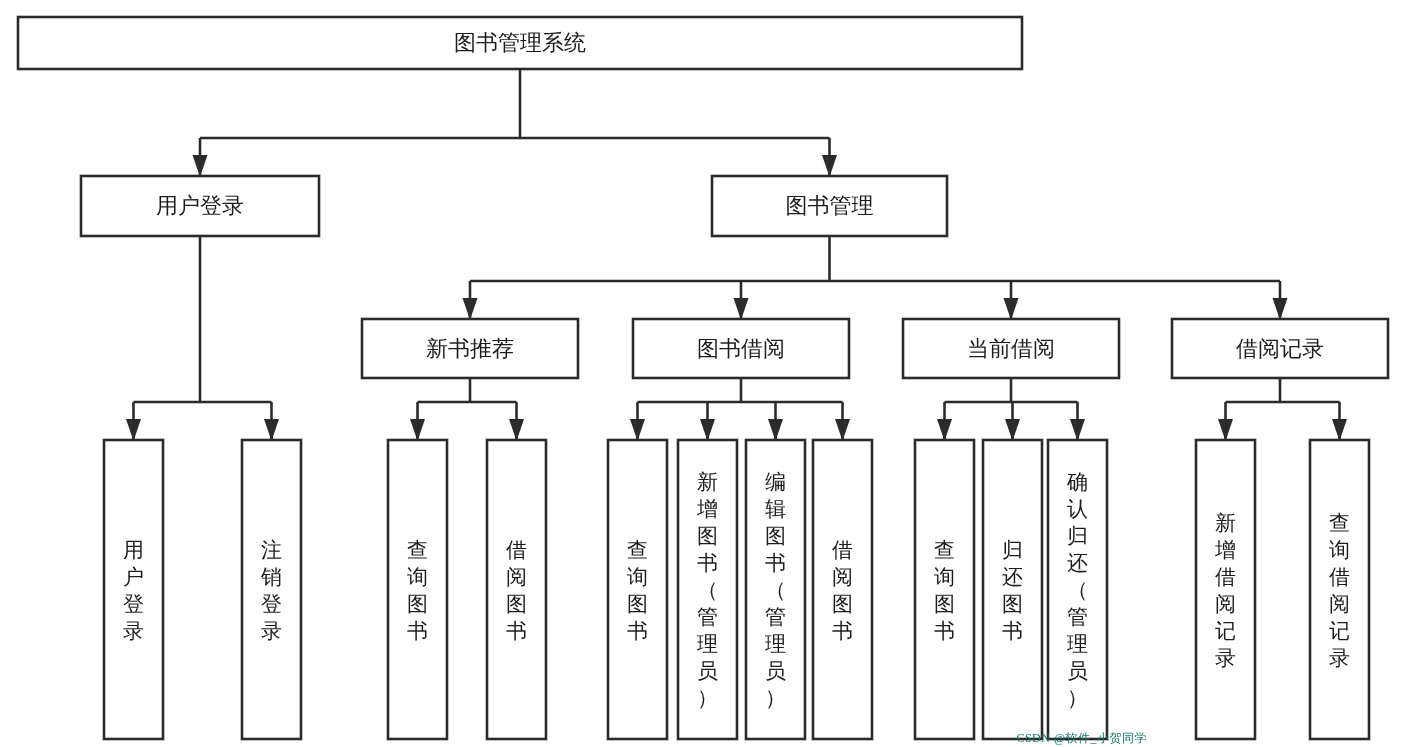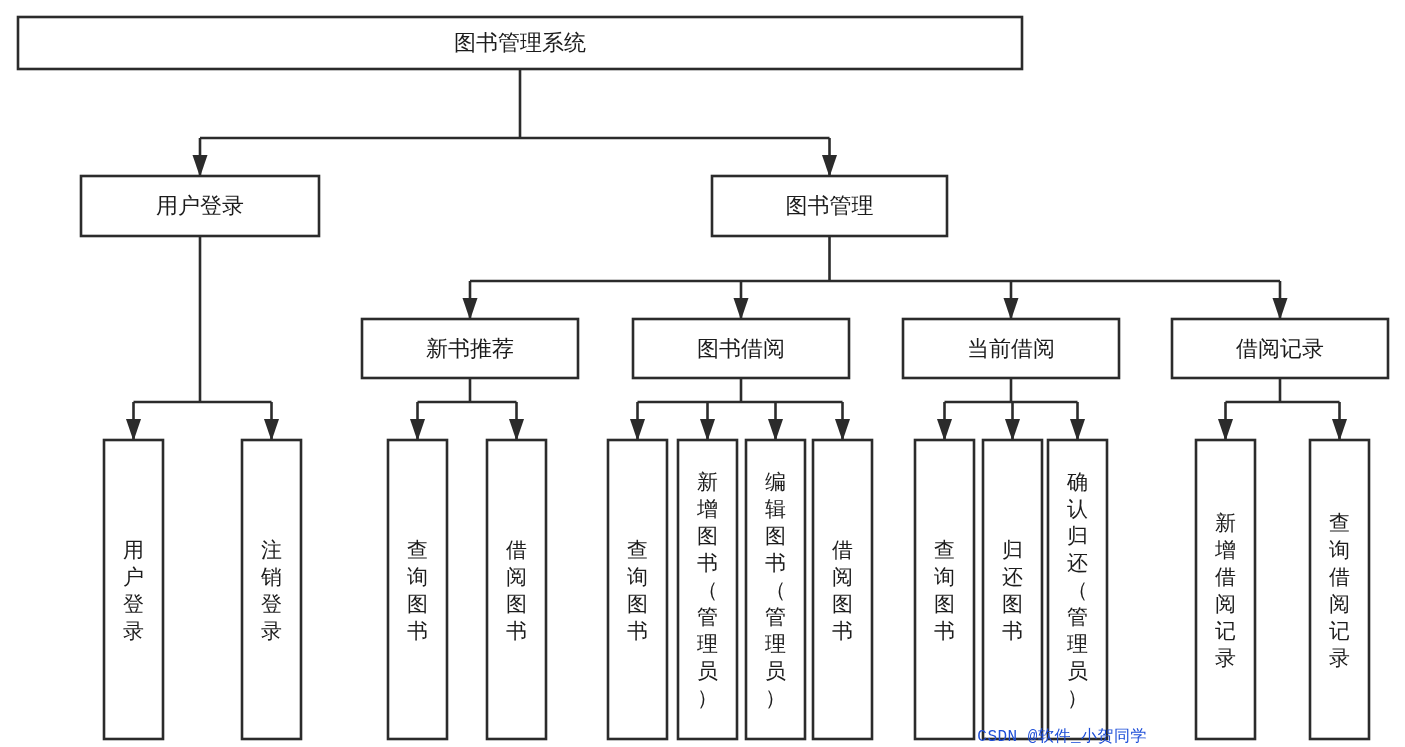--- a/index.html
+++ b/index.html
@@ -51,23 +51,23 @@
   .node-label-v {
     fill: #1c1c1c;
     font-size: 21px;
     font-family: "DejaVu Sans", "Liberation Sans", sans-serif;
     text-anchor: middle;
   }
   .watermark {
     position: absolute;
     right: 12px;
     bottom: 4px;
-    color: #1d4ed8;
-    font-size: 16px;
-    font-family: Liberation Mono, monospace;
+    color: #0f766e;
+    font-size: 12px;
+    font-family: Liberation Serif, serif;
     white-space: nowrap;
     letter-spacing: 0.5px;
     pointer-events: none;
   }
 </style>
 </head>
 <body>
 
 <div id="diagram-root">
   <svg class="diagram" viewBox="0 0 1405 747" xmlns="http://www.w3.org/2000/svg">

